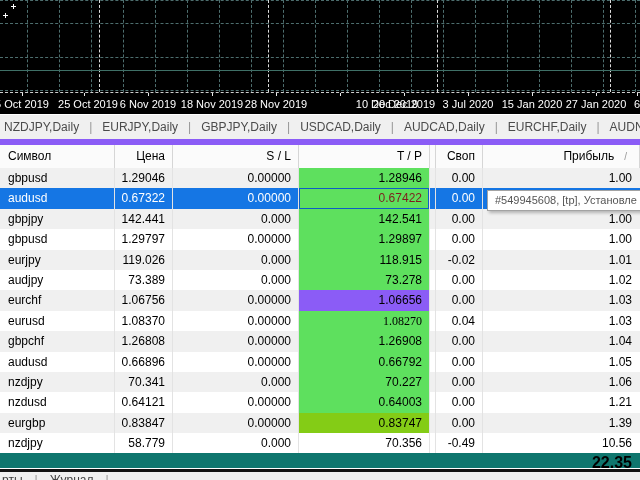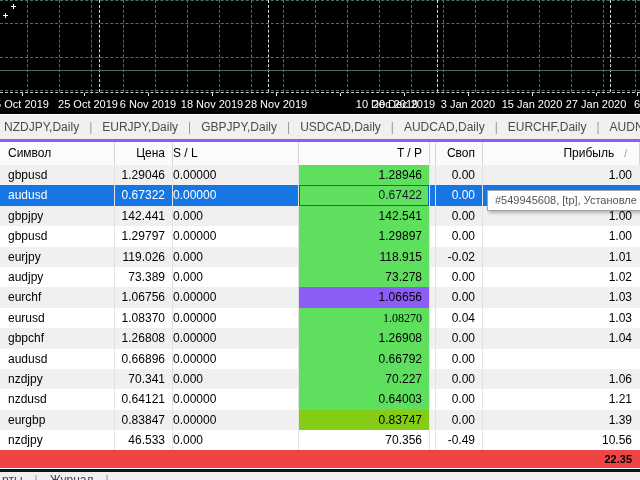--- a/index.html
+++ b/index.html
@@ -23,36 +23,36 @@
   .tick{position:absolute;top:0;width:1px;height:3px;background:#e8e8e8;}
   .axis-label{position:absolute;top:5px;transform:translateX(-50%);color:#fff;font-size:11px;white-space:nowrap;}
   
   .chart-tabs{position:absolute;left:0;top:115px;width:640px;height:24px;background:#f0f0f0;
     display:flex;align-items:center;white-space:nowrap;margin:0;color:#4b4b4b;font-size:12px;overflow:hidden;}
   .chart-tabs .wrap{display:flex;align-items:center;margin-left:-6px;}
   .ctab{padding:0 10px;cursor:default;}
   .tab-sep{color:#969696;}
   
   .table{position:absolute;left:0;top:139px;width:640px;}
-  .t-head{display:flex;height:23px;line-height:23px;background:#fbfbfb;border-top:3px solid #8b5cf6;font-size:12px;color:#000;}
+  .t-head{display:flex;height:23px;line-height:23px;background:#fbfbfb;border-top:6px solid #8b5cf6;font-size:12px;color:#000;}
   .t-row{display:flex;height:20.4px;line-height:20.4px;font-size:12px;color:#000;}
   .t-row.odd{background:#f0f0f0;}
   .t-row.even{background:#ffffff;}
   .c{box-sizing:border-box;border-right:1px solid #e3e3e3;overflow:hidden;white-space:nowrap;}
   .t-head .c{border-right:1px solid #d6d6d6;}
   .c-symbol{width:115px;padding-left:8px;text-align:left;}
   .c-price{width:58px;padding-right:7px;text-align:right;}
-  .c-sl{width:126px;padding-right:14px;text-align:left;}
+  .c-sl{width:126px;padding-right:7px;text-align:right;}
   .c-tp{width:131px;padding-right:7px;text-align:right;}
   .c-gap{width:6px;}
   .c-swap{width:47px;padding-right:7px;text-align:right;}
   .c-profit{flex:1;padding-right:8px;text-align:right;border-right:none;}
   .t-head .c-profit{padding-right:12px;}
   .sort-ind{color:#9a9a9a;font-size:10px;margin-left:10px;}
-  .t-total{display:flex;height:19.6px;line-height:19.6px;background:#ef4444;font-size:11px;font-weight:bold;}
+  .t-total{display:flex;height:19.6px;line-height:19.6px;background:#0f766e;font-size:16px;font-weight:bold;}
   .t-total .c{border-right:none;}
   
   .tooltip{position:absolute;left:487px;top:190px;width:200px;height:19px;line-height:18px;
     background:#ffffff;border:1px solid #a3a3a3;box-shadow:2px 2px 3px rgba(0,0,0,0.25);
     font-size:11px;color:#555;padding-left:7px;white-space:nowrap;overflow:hidden;z-index:20;}
   
   .dark-band{position:absolute;left:0;top:468px;width:640px;height:4px;background:#131313;border-top:1px solid #ffffff;}
   .bottom-strip{position:absolute;left:0;top:472px;width:640px;height:8px;background:#f0f0f0;overflow:hidden;}
   .bottom-tabs{position:absolute;left:2px;top:1px;display:flex;font-size:12px;color:#3f3f3f;white-space:nowrap;}
   .btab{padding:0 12px;}
@@ -106,21 +106,21 @@
         <div class="axis-label" style="left: 148px;">6 Nov 2019</div>
         <div class="tick" style="left: 212px;"></div>
         <div class="axis-label" style="left: 212px;">18 Nov 2019</div>
         <div class="tick" style="left: 276px;"></div>
         <div class="axis-label" style="left: 276px;">28 Nov 2019</div>
         <div class="tick" style="left: 340px;"></div>
         <div class="axis-label" style="left: 340px; margin-left: 47px;">10 Dec 2019</div>
         <div class="tick" style="left: 404px;"></div>
         <div class="axis-label" style="left: 404px;">20 Dec 2019</div>
         <div class="tick" style="left: 468px;"></div>
-        <div class="axis-label" style="left: 468px;">3 Jan 2020</div>
+        <div class="axis-label" style="left: 468px;">3 Jul 2020</div>
         <div class="tick" style="left: 532px;"></div>
         <div class="axis-label" style="left: 532px;">15 Jan 2020</div>
         <div class="tick" style="left: 596px;"></div>
         <div class="axis-label" style="left: 596px;">27 Jan 2020</div>
         <div class="tick" style="left: 637px;"></div>
         <div class="axis-label" style="left: 637px;">6</div>
       </div>
   </div>
 
   <div class="chart-tabs">
@@ -158,21 +158,21 @@
           <div class="c c-sl">0.00000</div>
           <div class="c c-tp" style="background: rgb(94, 224, 94); color: rgb(0, 0, 0);">1.28946</div>
           <div class="c c-gap"></div>
           <div class="c c-swap">0.00</div>
           <div class="c c-profit">1.00</div>
         </div>
         <div class="t-row even" style="background: rgb(21, 118, 228); color: rgb(255, 255, 255);">
           <div class="c c-symbol">audusd</div>
           <div class="c c-price">0.67322</div>
           <div class="c c-sl">0.00000</div>
-          <div class="c c-tp" style="background: rgb(94, 224, 94); color: #0f172a; box-shadow: rgb(13, 94, 198) 0px 0px 0px 1px inset;">0.67422</div>
+          <div class="c c-tp" style="background: rgb(94, 224, 94); color: #7f1d1d; box-shadow: rgb(13, 94, 198) 0px 0px 0px 1px inset;">0.67422</div>
           <div class="c c-gap"></div>
           <div class="c c-swap">0.00</div>
           <div class="c c-profit"></div>
         </div>
         <div class="t-row odd">
           <div class="c c-symbol">gbpjpy</div>
           <div class="c c-price">142.441</div>
           <div class="c c-sl">0.000</div>
           <div class="c c-tp" style="background: rgb(94, 224, 94); color: rgb(0, 0, 0);">142.541</div>
           <div class="c c-gap"></div>
@@ -233,20 +233,21 @@
           <div class="c c-swap">0.00</div>
           <div class="c c-profit">1.04</div>
         </div>
         <div class="t-row even">
           <div class="c c-symbol">audusd</div>
           <div class="c c-price">0.66896</div>
           <div class="c c-sl">0.00000</div>
           <div class="c c-tp" style="background: rgb(94, 224, 94); color: rgb(0, 0, 0);">0.66792</div>
           <div class="c c-gap"></div>
           <div class="c c-swap">0.00</div>
+          <div class="c c-profit">1.05</div>
         </div>
         <div class="t-row odd">
           <div class="c c-symbol">nzdjpy</div>
           <div class="c c-price">70.341</div>
           <div class="c c-sl">0.000</div>
           <div class="c c-tp" style="background: rgb(94, 224, 94); color: rgb(0, 0, 0);">70.227</div>
           <div class="c c-gap"></div>
           <div class="c c-swap">0.00</div>
           <div class="c c-profit">1.06</div>
         </div>
@@ -263,21 +264,21 @@
           <div class="c c-symbol">eurgbp</div>
           <div class="c c-price">0.83847</div>
           <div class="c c-sl">0.00000</div>
           <div class="c c-tp" style="background: #84cc16; color: rgb(0, 0, 0);">0.83747</div>
           <div class="c c-gap"></div>
           <div class="c c-swap">0.00</div>
           <div class="c c-profit">1.39</div>
         </div>
         <div class="t-row even">
           <div class="c c-symbol">nzdjpy</div>
-          <div class="c c-price">46.533</div>
+          <div class="c c-price">58.779</div>
           <div class="c c-sl">0.000</div>
           <div class="c c-tp">70.356</div>
           <div class="c c-gap"></div>
           <div class="c c-swap">-0.49</div>
           <div class="c c-profit">10.56</div>
         </div>
       </div>
     <div class="t-total">
       <div class="c c-symbol"></div>
       <div class="c c-price"></div>

